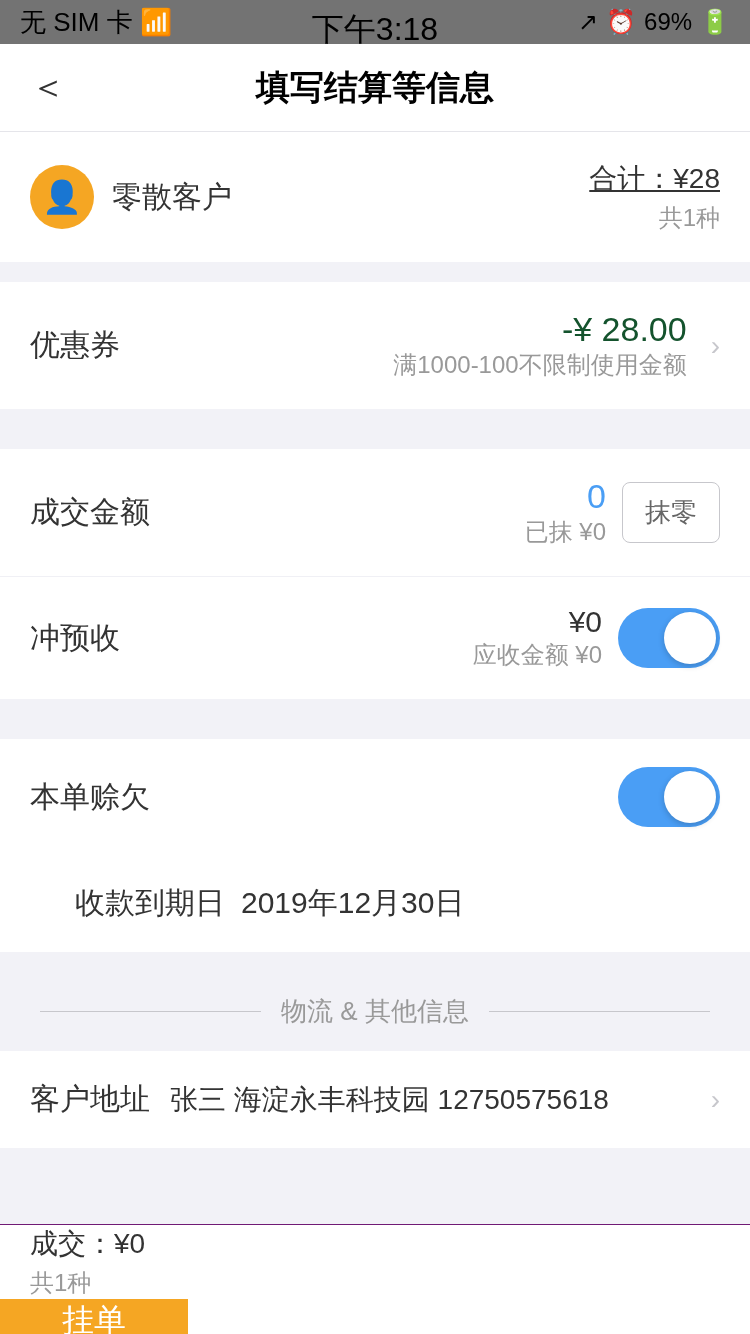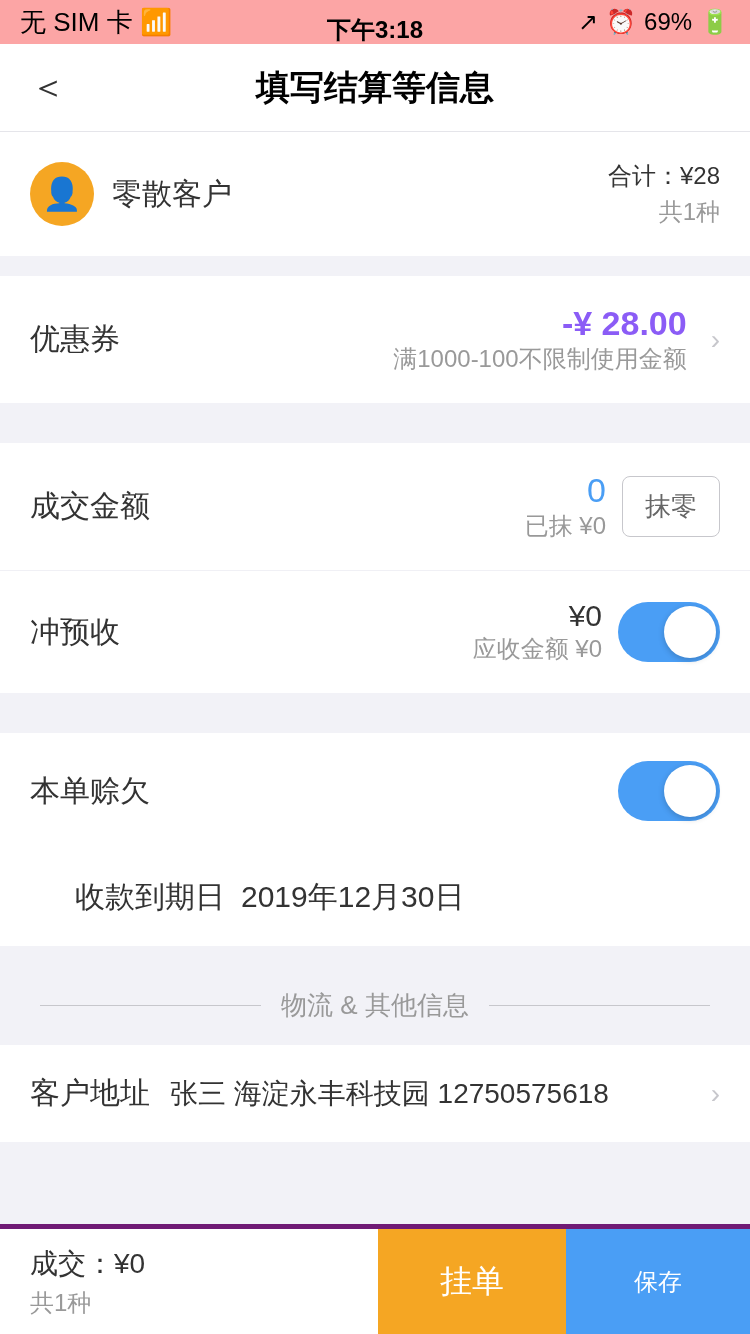--- a/index.html
+++ b/index.html
@@ -10,37 +10,37 @@
       width: 750px;
       min-height: 1334px;
       position: relative;
       overflow-x: hidden;
     }
 
     
     .status-bar {
       width: 750px;
       height: 44px;
-      background: #fca5a5;
+      background: #737373;
       display: flex;
       align-items: center;
       justify-content: space-between;
       padding: 0 20px;
       font-size: 28px;
     }
     .status-left {
       display: flex;
       align-items: center;
       gap: 8px;
       font-size: 26px;
       color: #000;
     }
     .status-center {
-      font-size: 24px;
-      font-weight: 700;
+      font-size: 32px;
+      font-weight: 400;
       color: #000;
       position: absolute;
       left: 50%;
       transform: translateX(-50%);
       margin-top: 16px;
     }
     .status-right {
       display: flex;
       align-items: center;
       gap: 8px;
@@ -102,22 +102,23 @@
       color: #fff;
     }
     .customer-name {
       font-size: 30px;
       color: #333;
     }
     .customer-right {
       text-align: right;
     }
     .customer-total {
-      font-size: 24px;
-      color: #333;
+      font-size: 28px;
+      color: #333;
+      text-decoration: underline;
     }
     .customer-count {
       font-size: 24px;
       color: #999;
       margin-top: 4px;
     }
 
     
     .row-item {
       display: flex;
@@ -138,22 +139,22 @@
       align-items: center;
       gap: 16px;
       text-align: right;
     }
     .row-value {
       font-size: 30px;
       color: #333;
     }
     .row-value-red {
       font-size: 34px;
-      color: #8b5cf6;
-      font-weight: 700;
+      color: #14532d;
+      font-weight: 400;
     }
     .row-value-blue {
       font-size: 34px;
       color: #4a9ef5;
       font-weight: 500;
     }
     .row-sub {
       font-size: 24px;
       color: #999;
     }
@@ -263,21 +264,22 @@
     
     .bottom-bar {
       position: fixed;
       bottom: 0;
       left: 0;
       width: 750px;
       height: 110px;
       display: flex;
       align-items: stretch;
       background: #fff;
-      border-top: 5px solid #701a75;
+      border-top: 1px solid #701a75;
+      flex-direction: column;
     }
     .bottom-info {
       flex: 1;
       display: flex;
       flex-direction: column;
       justify-content: center;
       padding: 0 30px;
     }
     .bottom-deal {
       font-size: 28px;

